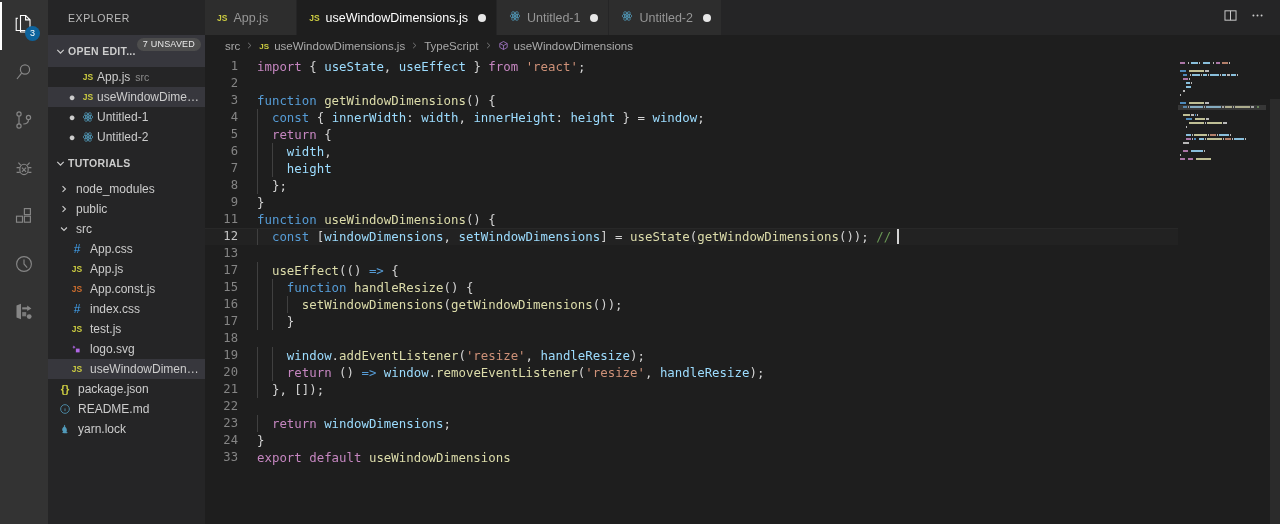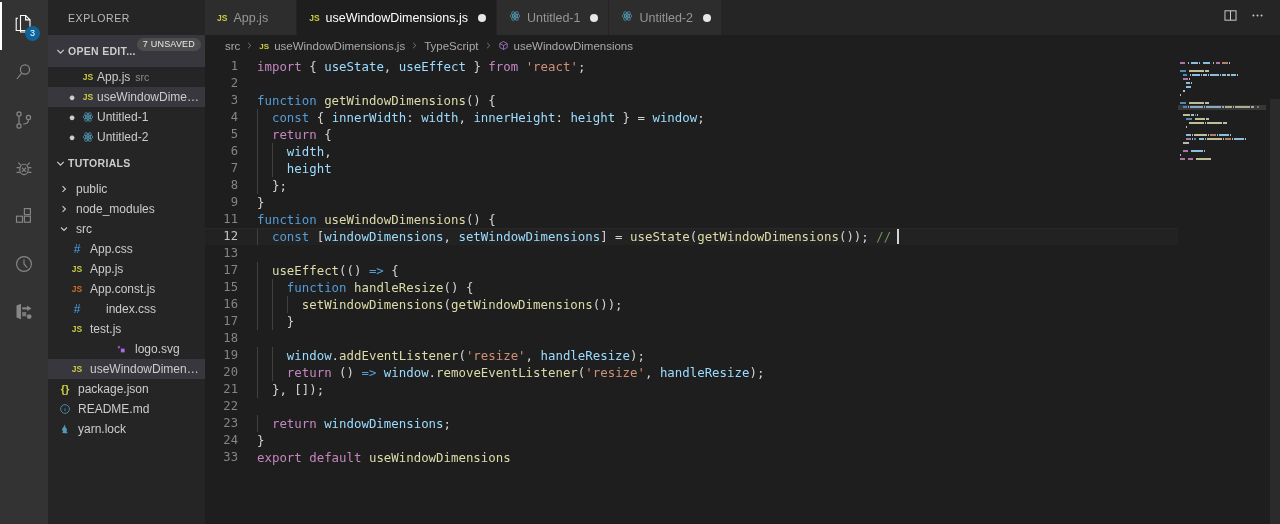--- a/index.html
+++ b/index.html
@@ -328,29 +328,29 @@
       </span>
       <span>TUTORIALS</span>
     </div>
     <div id="file-tree">
         <div class="row" style="padding-left: 8px;">
           <span class="twisty">
             <svg width="10" height="10" viewBox="0 0 12 12" fill="none" stroke="currentColor" stroke-width="1.3">
               <path d="M4.2 2.5 7.8 6l-3.6 3.5"></path>
             </svg>
           </span>
-          <span class="label" style="margin-left: 4px;">public</span>
+          <span class="label" style="margin-left: 4px;">node_modules</span>
         </div>
         <div class="row" style="padding-left: 8px;">
           <span class="twisty">
             <svg width="10" height="10" viewBox="0 0 12 12" fill="none" stroke="currentColor" stroke-width="1.3">
               <path d="M4.2 2.5 7.8 6l-3.6 3.5"></path>
             </svg>
           </span>
-          <span class="label" style="margin-left: 4px;">node_modules</span>
+          <span class="label" style="margin-left: 4px;">public</span>
         </div>
         <div class="row" style="padding-left: 8px;">
           <span class="twisty">
             <svg width="10" height="10" viewBox="0 0 12 12" fill="none" stroke="currentColor" stroke-width="1.3">
               <path d="M2.5 4.2 6 7.8l3.5-3.6"></path>
             </svg>
           </span>
           <span class="label" style="margin-left: 4px;">src</span>
         </div>
         <div class="row" style="padding-left: 20px;">
@@ -360,27 +360,27 @@
         <div class="row" style="padding-left: 20px;">
           <span class="ficon js">JS</span>
           <span class="label" style="margin-left: 4px;">App.js</span>
         </div>
         <div class="row" style="padding-left: 20px;">
           <span class="ficon jstest">JS</span>
           <span class="label" style="margin-left: 4px;">App.const.js</span>
         </div>
         <div class="row" style="padding-left: 20px;">
           <span class="ficon css">#</span>
-          <span class="label" style="margin-left: 20px;">index.css</span>
+          <span class="label" style="margin-left: 4px;">index.css</span>
         </div>
         <div class="row" style="padding-left: 20px;">
           <span class="ficon js">JS</span>
           <span class="label" style="margin-left: 4px;">test.js</span>
         </div>
-        <div class="row" style="padding-left: 20px; margin-left: 45px;">
+        <div class="row" style="padding-left: 20px;">
           <span class="ficon svg">
             <svg width="12" height="12" viewBox="0 0 16 16" fill="currentColor">
               <rect x="6.5" y="7.5" width="5" height="5"></rect>
               <path d="M3.5 3.2 6 5.6 3.8 7.8 2 5.6z" opacity=".8"></path>
             </svg>
           </span>
           <span class="label" style="margin-left: 4px;">logo.svg</span>
         </div>
         <div class="row selected" style="padding-left: 20px;">
           <span class="ficon js">JS</span>

